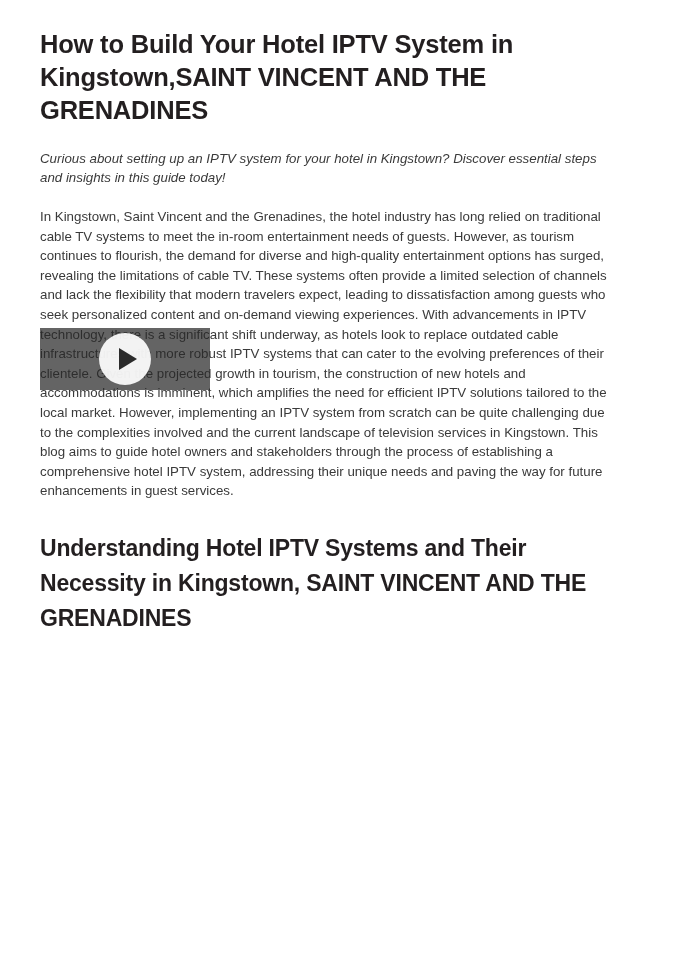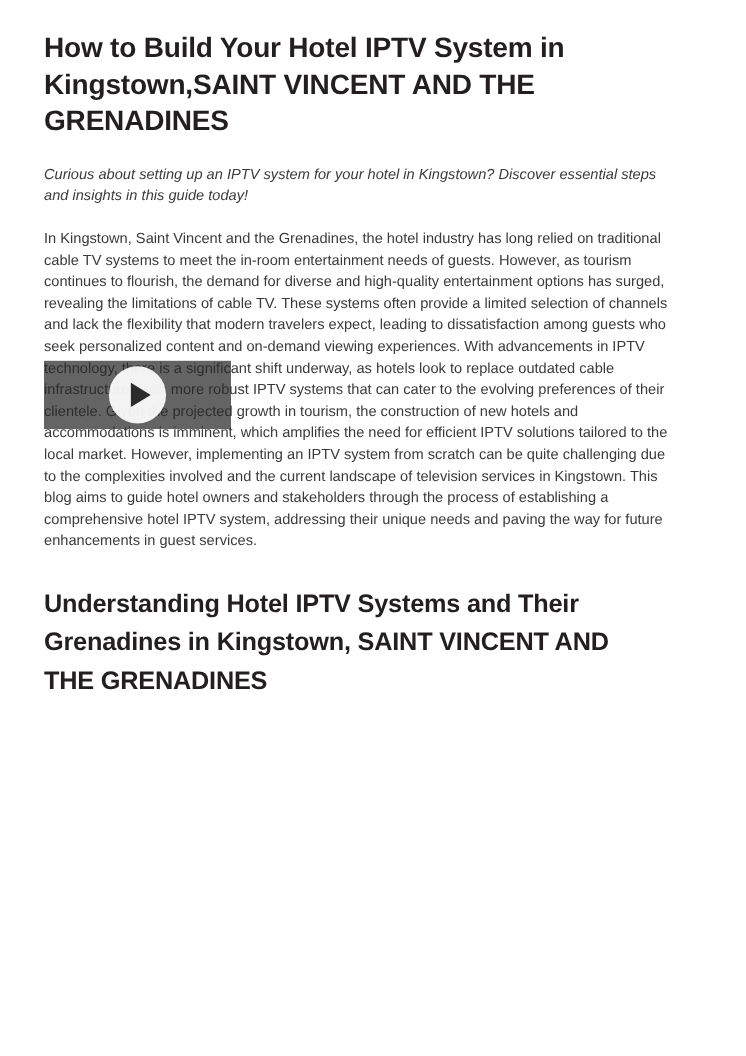--- a/index.html
+++ b/index.html
@@ -90,21 +90,21 @@
 <body>
 
 <div class="page">
 
   <h1 class="title">How to Build Your Hotel IPTV System in Kingstown,SAINT VINCENT AND THE GRENADINES</h1>
 
   <p class="lede">Curious about setting up an IPTV system for your hotel in Kingstown? Discover essential steps and insights in this guide today!</p>
 
   <p class="body-text">In Kingstown, Saint Vincent and the Grenadines, the hotel industry has long relied on traditional cable TV systems to meet the in-room entertainment needs of guests. However, as tourism continues to flourish, the demand for diverse and high-quality entertainment options has surged, revealing the limitations of cable TV. These systems often provide a limited selection of channels and lack the flexibility that modern travelers expect, leading to dissatisfaction among guests who seek personalized content and on-demand viewing experiences. With advancements in IPTV technology, there is a significant shift underway, as hotels look to replace outdated cable infrastructures with more robust IPTV systems that can cater to the evolving preferences of their clientele. Given the projected growth in tourism, the construction of new hotels and accommodations is imminent, which amplifies the need for efficient IPTV solutions tailored to the local market. However, implementing an IPTV system from scratch can be quite challenging due to the complexities involved and the current landscape of television services in Kingstown. This blog aims to guide hotel owners and stakeholders through the process of establishing a comprehensive hotel IPTV system, addressing their unique needs and paving the way for future enhancements in guest services.</p>
 
-  <h2 class="subhead">Understanding Hotel IPTV Systems and Their Grenadines in Kingstown, SAINT VINCENT AND THE GRENADINES</h2>
+  <h2 class="subhead">Understanding Hotel IPTV Systems and Their Necessity in Kingstown, SAINT VINCENT AND THE GRENADINES</h2>
 
   <div class="video-overlay">
     <div class="play-button">
       <div class="play-triangle"></div>
     </div>
   </div>
 
 </div>
 
 </body></html>

